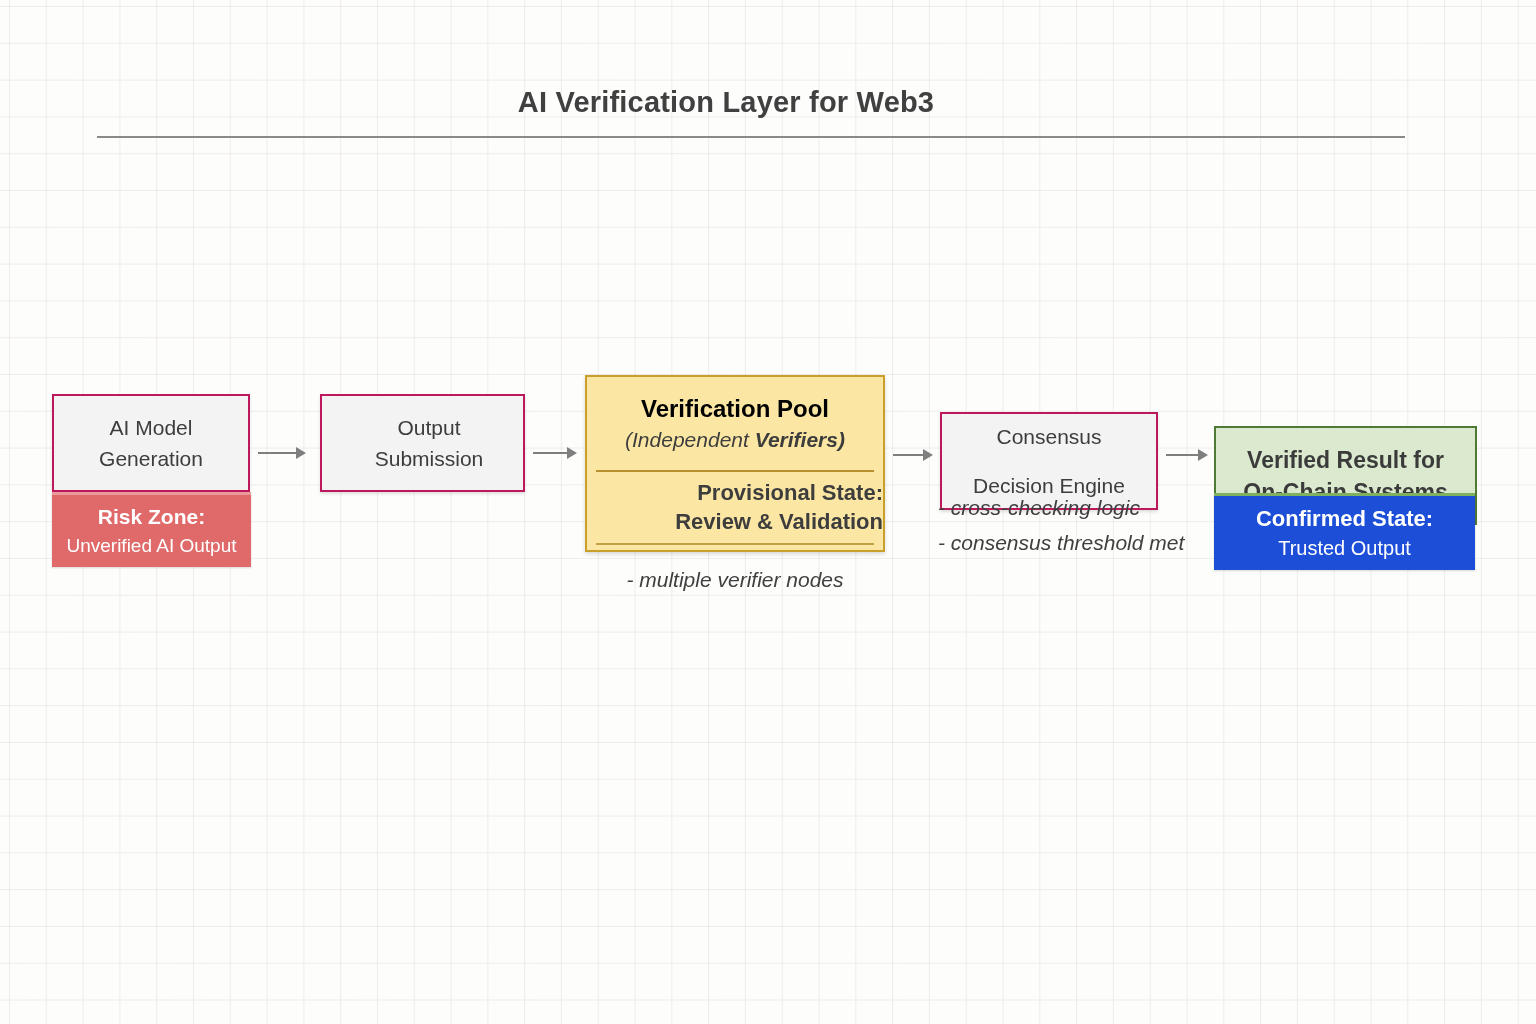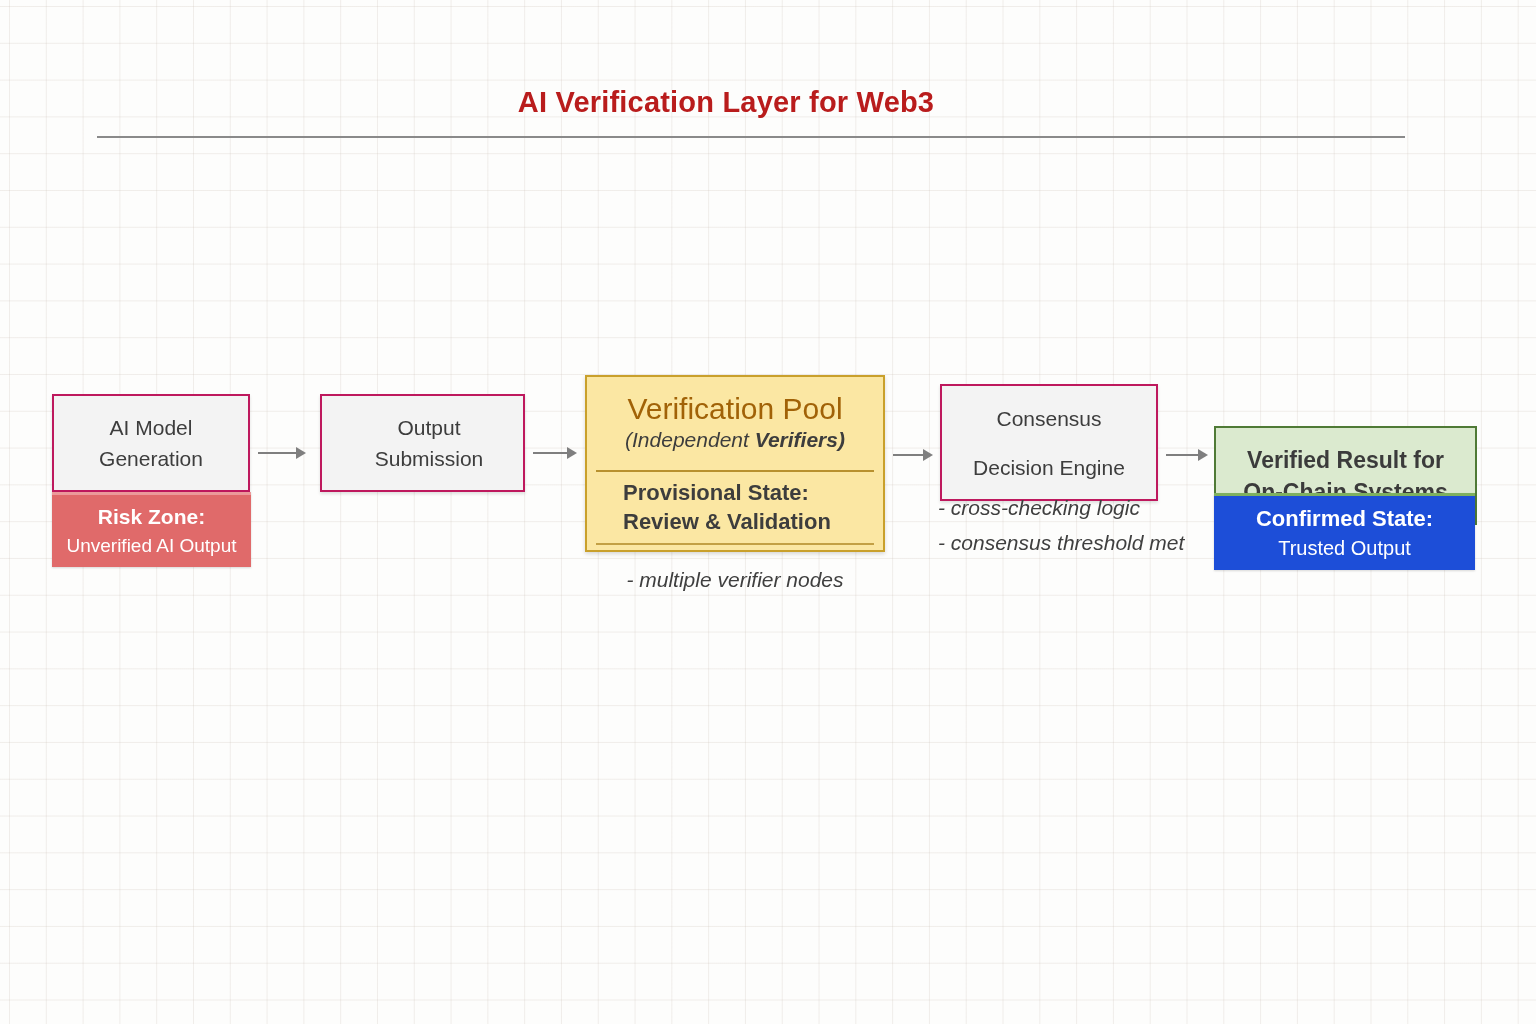--- a/index.html
+++ b/index.html
@@ -18,21 +18,21 @@
   }
 
   .abs { position: absolute; }
 
   
   .page-title {
     left: 0; top: 86px; width: 1452px;
     text-align: center;
     font-size: 29px;
     font-weight: 700;
-    color: #b91c1c;
+    color: #404040;
     letter-spacing: 0.2px;
   }
   .title-rule {
     left: 97px; top: 136px; width: 1308px; height: 2px;
     background: #8a8a8a;
   }
 
   
   .node {
     background: #f3f3f3;
@@ -42,44 +42,44 @@
     flex-direction: column;
     align-items: center;
     justify-content: center;
     text-align: center;
     font-size: 21px;
     line-height: 31px;
     color: #3d3d3d;
   }
   .node-1 { left: 52px;  top: 394px; width: 198px; height: 98px; }
   .node-2 { left: 320px; top: 394px; width: 205px; height: 98px; padding-left: 13px; }
-  .node-4 { left: 940px; top: 384px; width: 218px; height: 117px; gap: 18px; }
+  .node-4 { left: 940px; top: 412px; width: 218px; height: 98px; gap: 18px; }
 
   
   .pool {
     left: 585px; top: 375px; width: 300px; height: 177px;
     background: #fbe7a3;
     border: 2px solid #c9a02c;
     box-shadow: 0 2px 4px rgba(0,0,0,0.15);
   }
   .pool-top {
     position: absolute; left: 0; right: 0; top: 0; height: 93px;
     display: flex; flex-direction: column; align-items: center; justify-content: center;
     text-align: center;
   }
-  .pool-title { font-size: 30px; font-weight: 400; line-height: 32px; color: #a16207; }
+  .pool-title { font-size: 24px; font-weight: 700; line-height: 32px; color: #000000; }
   .pool-subtitle { font-size: 21px; line-height: 29px; color: #3d3d3d; font-style: italic; }
   .pool-subtitle .b { font-weight: 700; }
   .pool-divider {
     position: absolute; left: 9px; right: 9px; top: 93px; height: 2px;
     background: #b8912f;
   }
   .pool-state {
     position: absolute; left: 0; right: 0; top: 95px; height: 70px;
-    display: flex; flex-direction: column; align-items: flex-start; justify-content: center;
+    display: flex; flex-direction: column; align-items: flex-end; justify-content: center;
     text-align: center;
     font-size: 22px; font-weight: 700; line-height: 29px; color: #3d3d3d; padding-left: 36px;
   }
   .pool-bottom-rule {
     position: absolute; left: 9px; right: 9px; top: 166px; height: 1.5px;
     background: #c3a045;
   }
 
   
   .node-5 {

